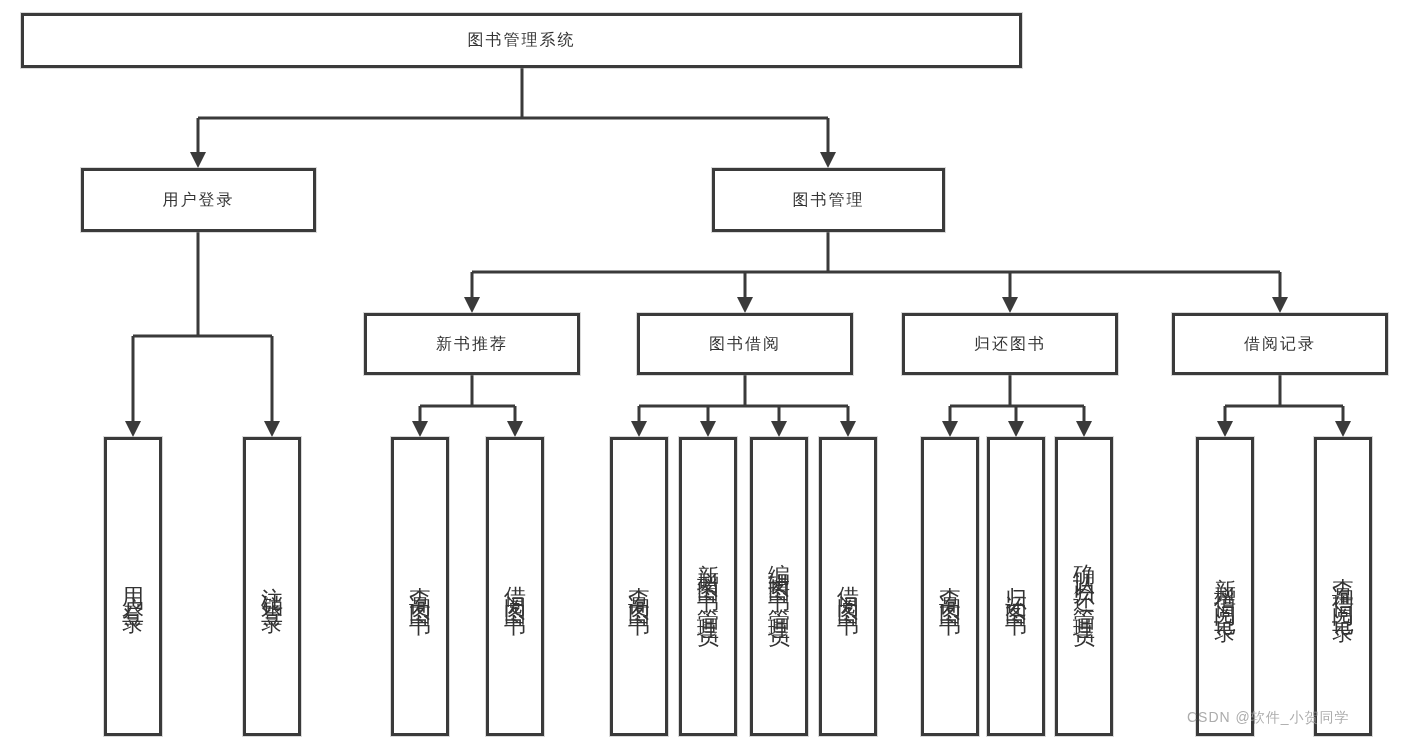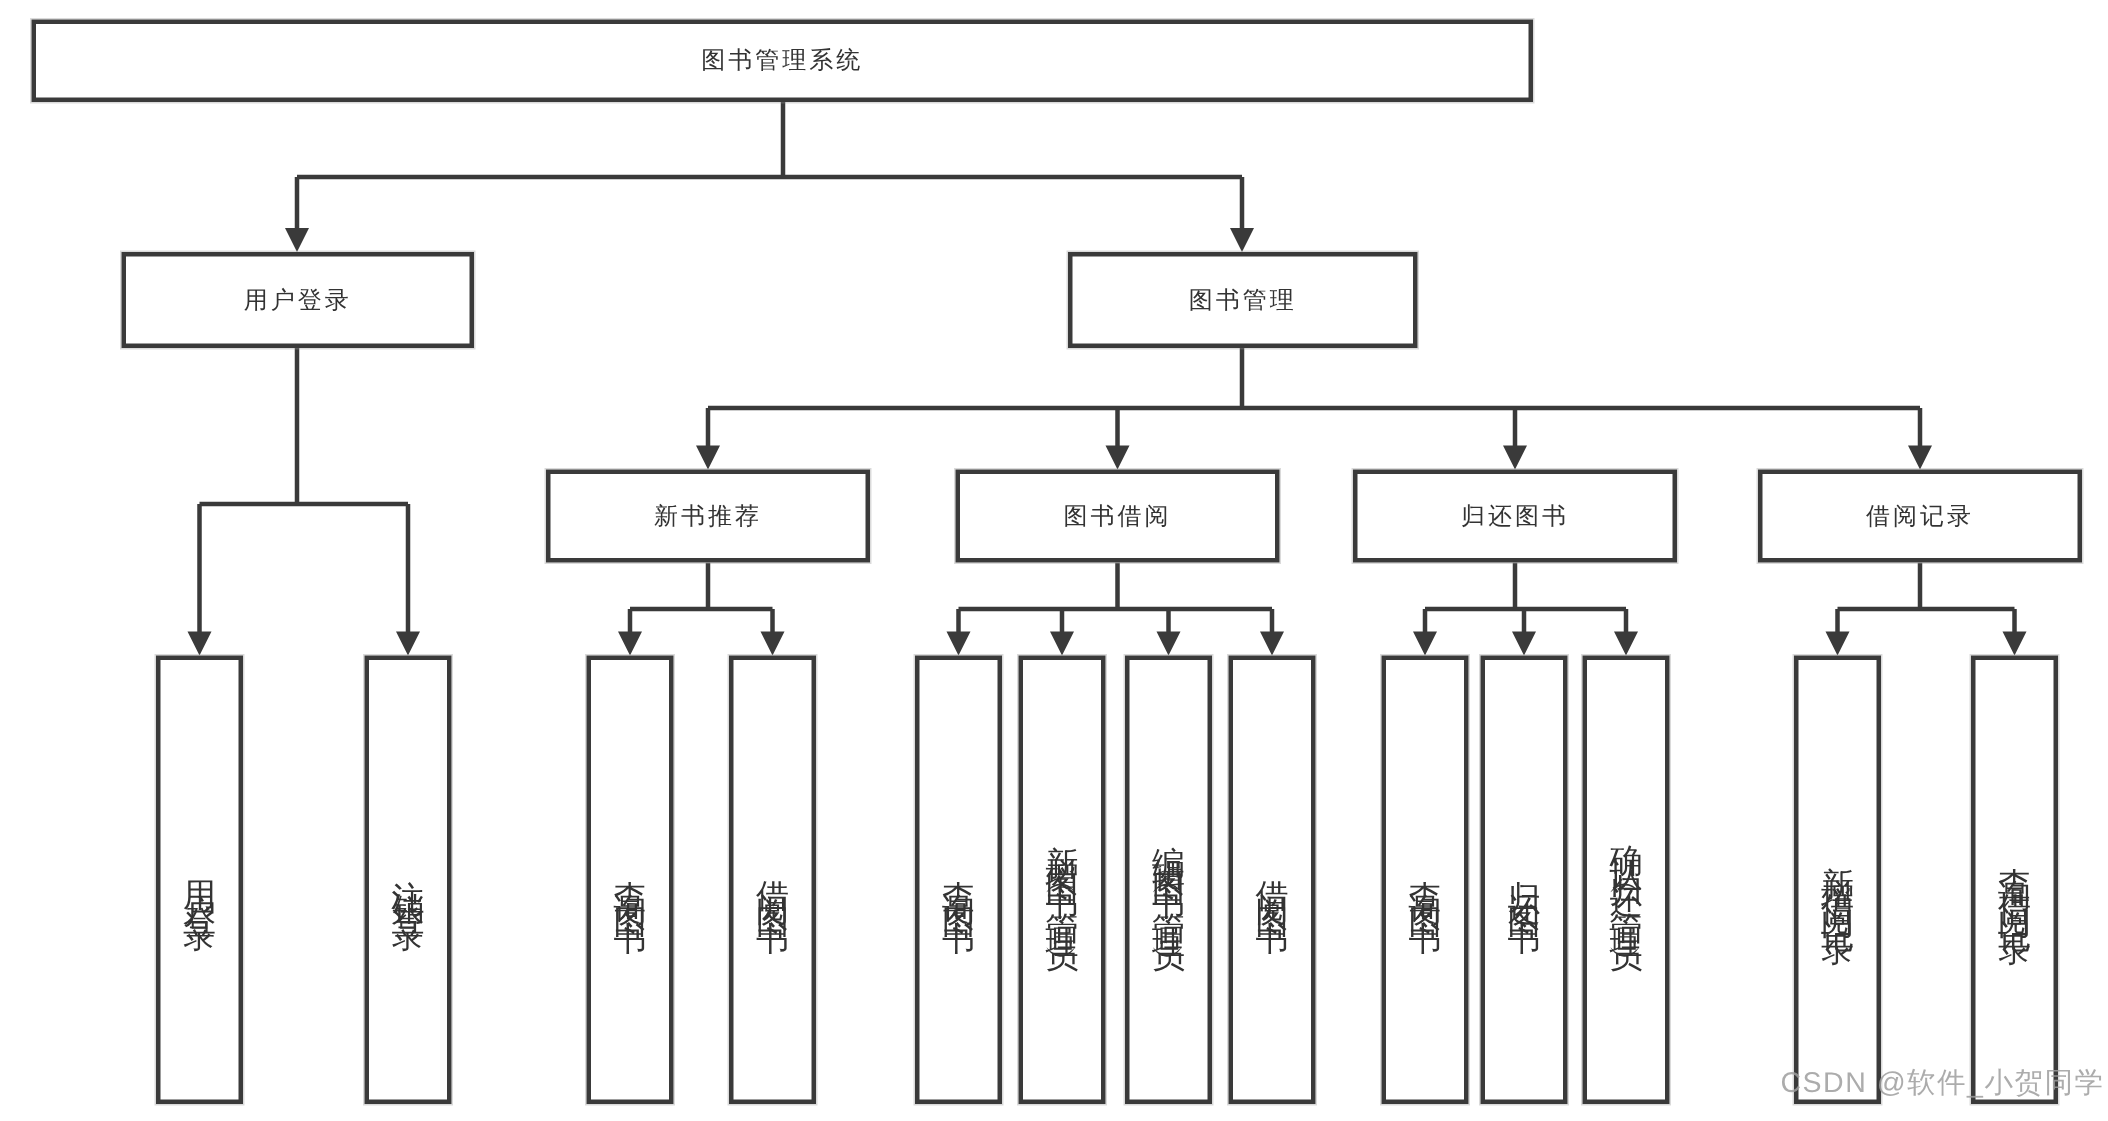--- a/index.html
+++ b/index.html
@@ -26,21 +26,21 @@
     writing-mode:vertical-rl;
     text-orientation:mixed;
     font-size:22px;
     letter-spacing:9px;
     line-height:52px;
     white-space:nowrap;
   }
   .watermark{
     position:absolute;
     z-index:5;
-    font-size:19px;
+    font-size:14px;
     color:rgba(158,158,158,0.85);
     letter-spacing:1px;
     white-space:nowrap;
   }
 </style>
 </head>
 <body>
 
 <div class="stage">
 

